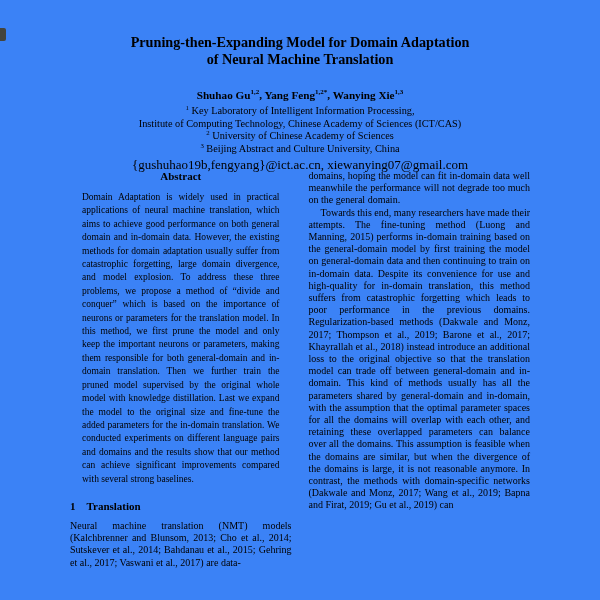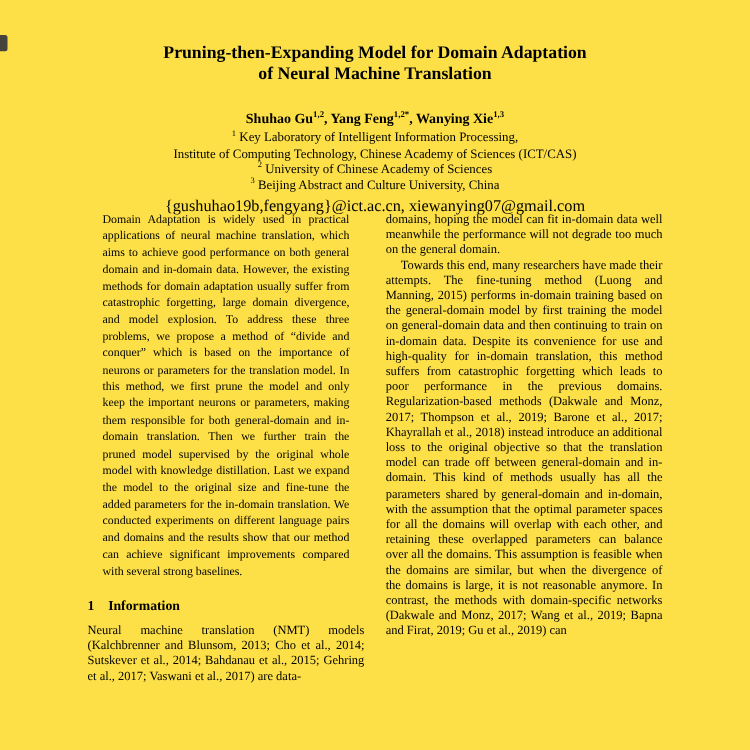--- a/index.html
+++ b/index.html
@@ -5,21 +5,21 @@
     * { box-sizing: border-box; }
     html, body { margin: 0; padding: 0; }
     body {
       width: 600px; height: 600px;
       background: #ffffff;
       overflow: hidden;
     }
     .page {
       position: relative;
       width: 600px; height: 600px;
-      background: #fde047;
+      background: #3b82f6;
       color: #000000;
       font-family: "Liberation Serif", "DejaVu Serif", serif;
     }
     .edge-mark {
       position: absolute;
       left: 0; top: 28px;
       width: 6px; height: 13px;
       background: #44443c;
       border-radius: 0 2px 2px 0;
     }
@@ -111,25 +111,26 @@
       <div class="aff-line"><sup>2</sup><span> University of Chinese Academy of Sciences</span></div>
       <div class="aff-line"><sup>3</sup><span> Beijing Abstract and Culture University, China</span></div>
     </div>
     <div class="emails">{gushuhao19b,fengyang}@ict.ac.cn, xiewanying07@gmail.com</div>
   </header>
 
   <div class="columns">
 
     <div class="col">
       <div class="abstract-block">
+        <div class="abstract-heading">Abstract</div>
         <p class="abstract-body">Domain Adaptation is widely used in practical applications of neural machine translation, which aims to achieve good performance on both general domain and in-domain data. However, the existing methods for domain adaptation usually suffer from catastrophic forgetting, large domain divergence, and model explosion. To address these three problems, we propose a method of “divide and conquer” which is based on the importance of neurons or parameters for the translation model. In this method, we first prune the model and only keep the important neurons or parameters, making them responsible for both general-domain and in-domain translation. Then we further train the pruned model supervised by the original whole model with knowledge distillation. Last we expand the model to the original size and fine-tune the added parameters for the in-domain translation. We conducted experiments on different language pairs and domains and the results show that our method can achieve significant improvements compared with several strong baselines.</p>
       </div>
       <div class="section-block">
         <div class="section-heading">
-          <span class="sec-num">1</span><span>Information</span>
+          <span class="sec-num">1</span><span>Translation</span>
         </div>
         <p class="body-para">Neural machine translation (NMT) models (Kalchbrenner and Blunsom, 2013; Cho et al., 2014; Sutskever et al., 2014; Bahdanau et al., 2015; Gehring et al., 2017; Vaswani et al., 2017) are data-</p>
       </div>
     </div>
 
     <div class="col">
       <p class="body-para">domains, hoping the model can fit in-domain data well meanwhile the performance will not degrade too much on the general domain.</p>
       <p class="body-para indent">Towards this end, many researchers have made their attempts. The fine-tuning method (Luong and Manning, 2015) performs in-domain training based on the general-domain model by first training the model on general-domain data and then continuing to train on in-domain data. Despite its convenience for use and high-quality for in-domain translation, this method suffers from catastrophic forgetting which leads to poor performance in the previous domains. Regularization-based methods (Dakwale and Monz, 2017; Thompson et al., 2019; Barone et al., 2017; Khayrallah et al., 2018) instead introduce an additional loss to the original objective so that the translation model can trade off between general-domain and in-domain. This kind of methods usually has all the parameters shared by general-domain and in-domain, with the assumption that the optimal parameter spaces for all the domains will overlap with each other, and retaining these overlapped parameters can balance over all the domains. This assumption is feasible when the domains are similar, but when the divergence of the domains is large, it is not reasonable anymore. In contrast, the methods with domain-specific networks (Dakwale and Monz, 2017; Wang et al., 2019; Bapna and Firat, 2019; Gu et al., 2019) can</p>
     </div>
 

